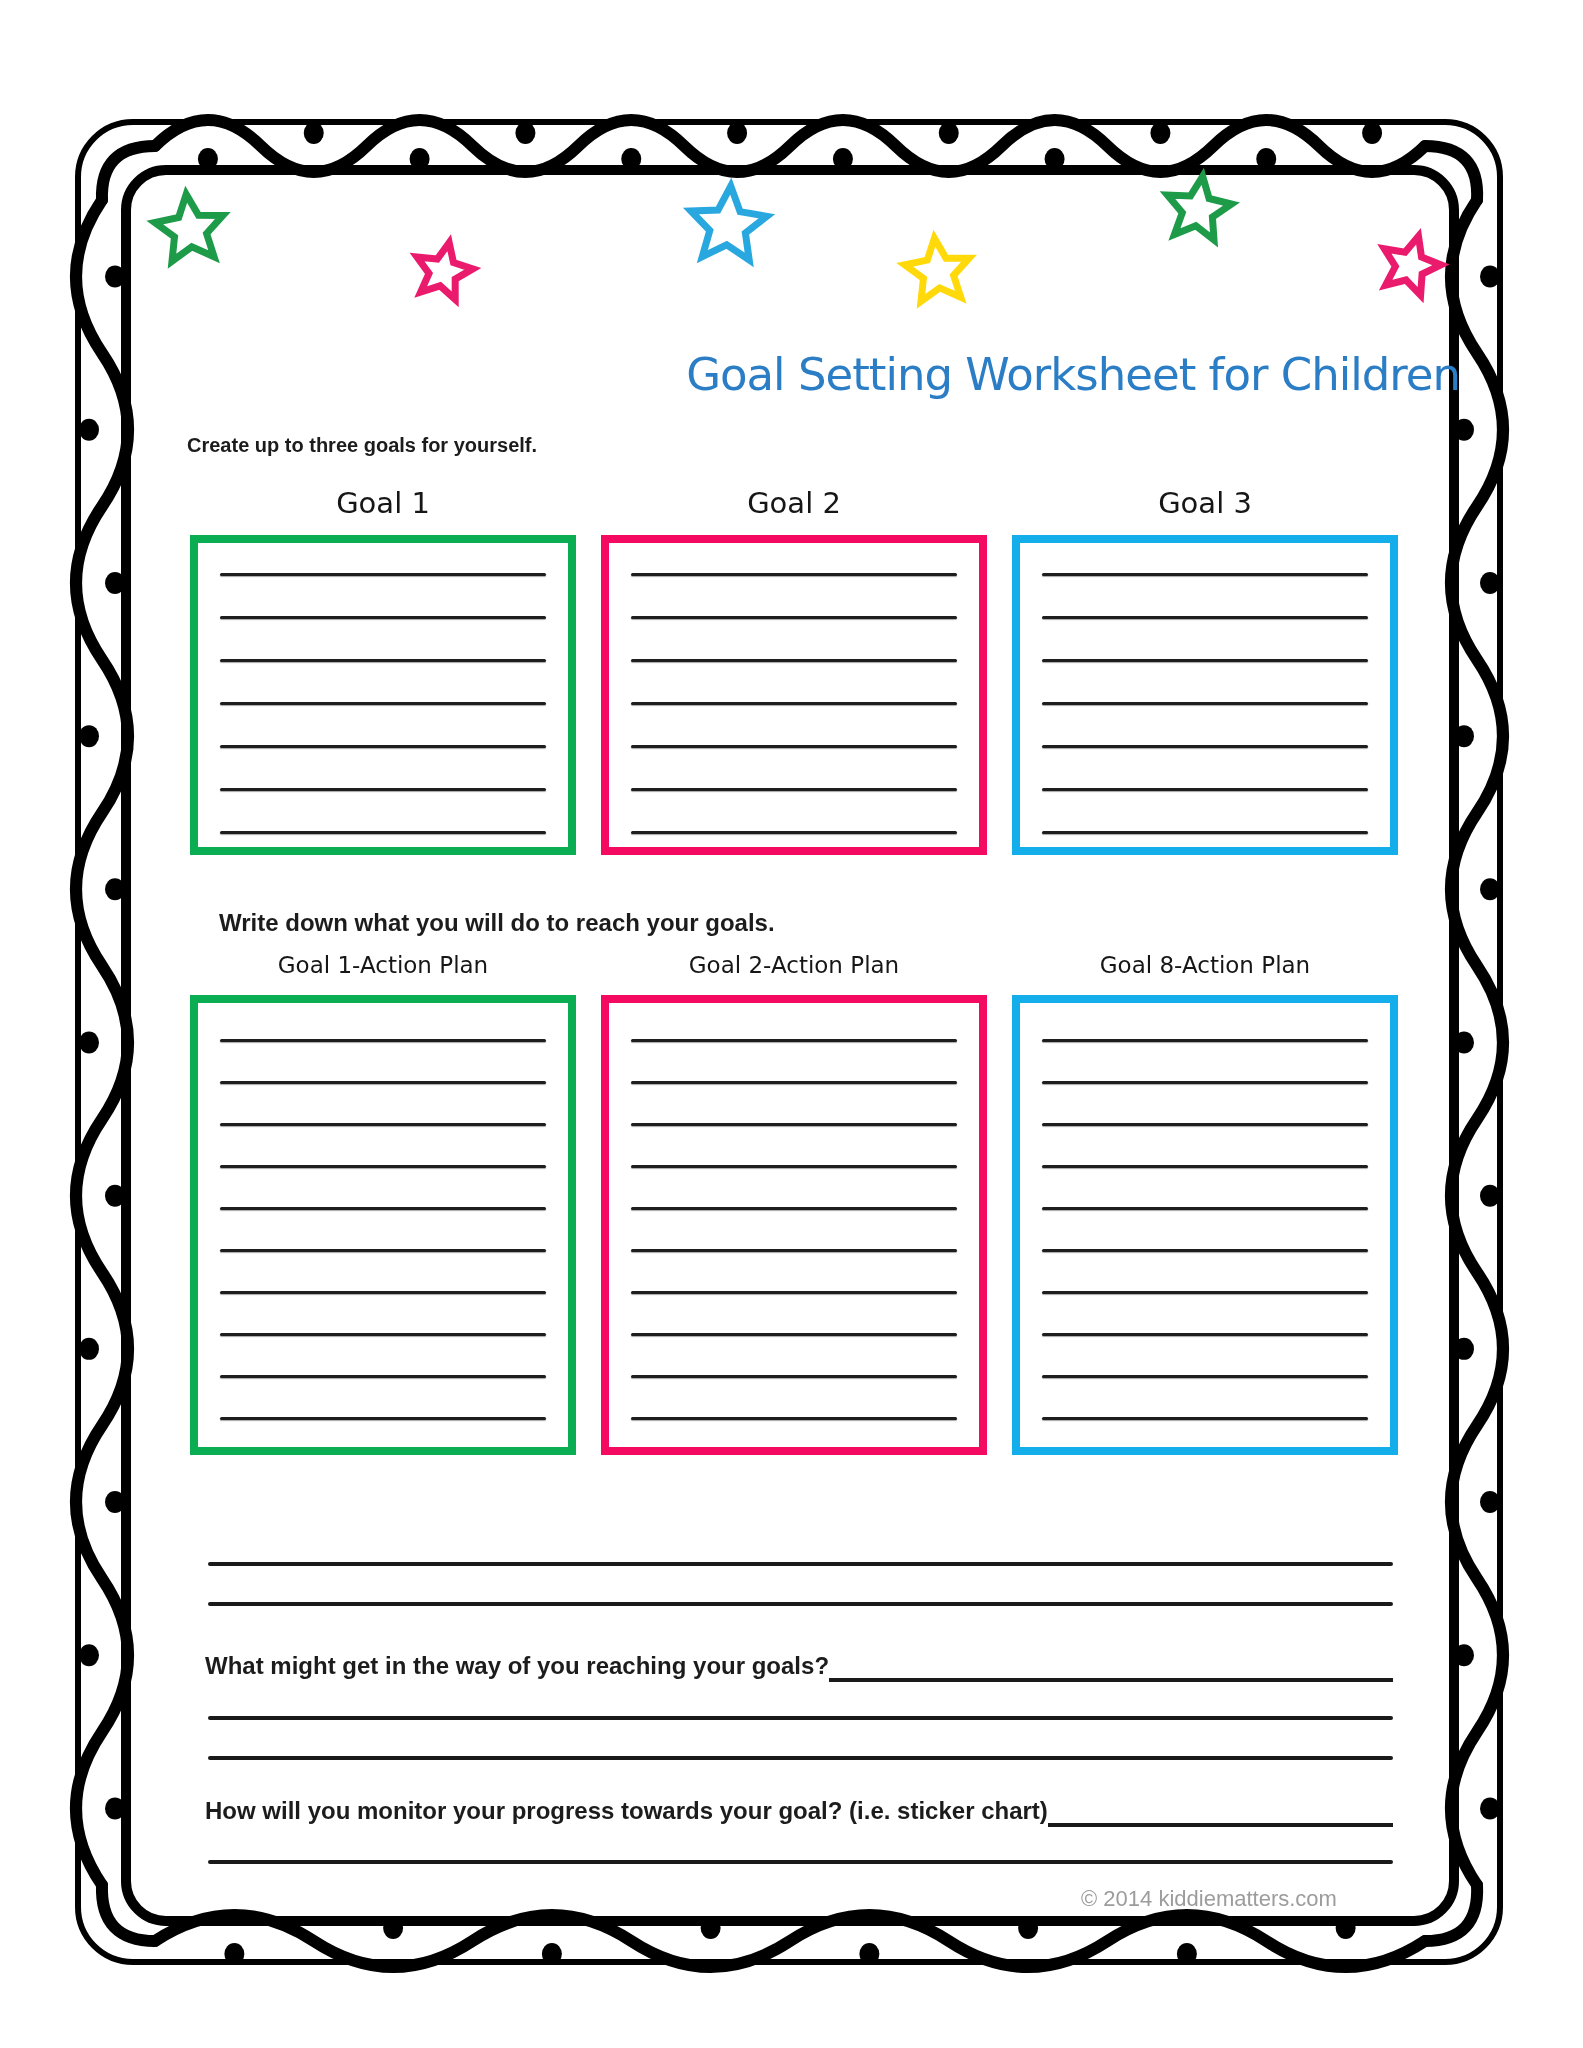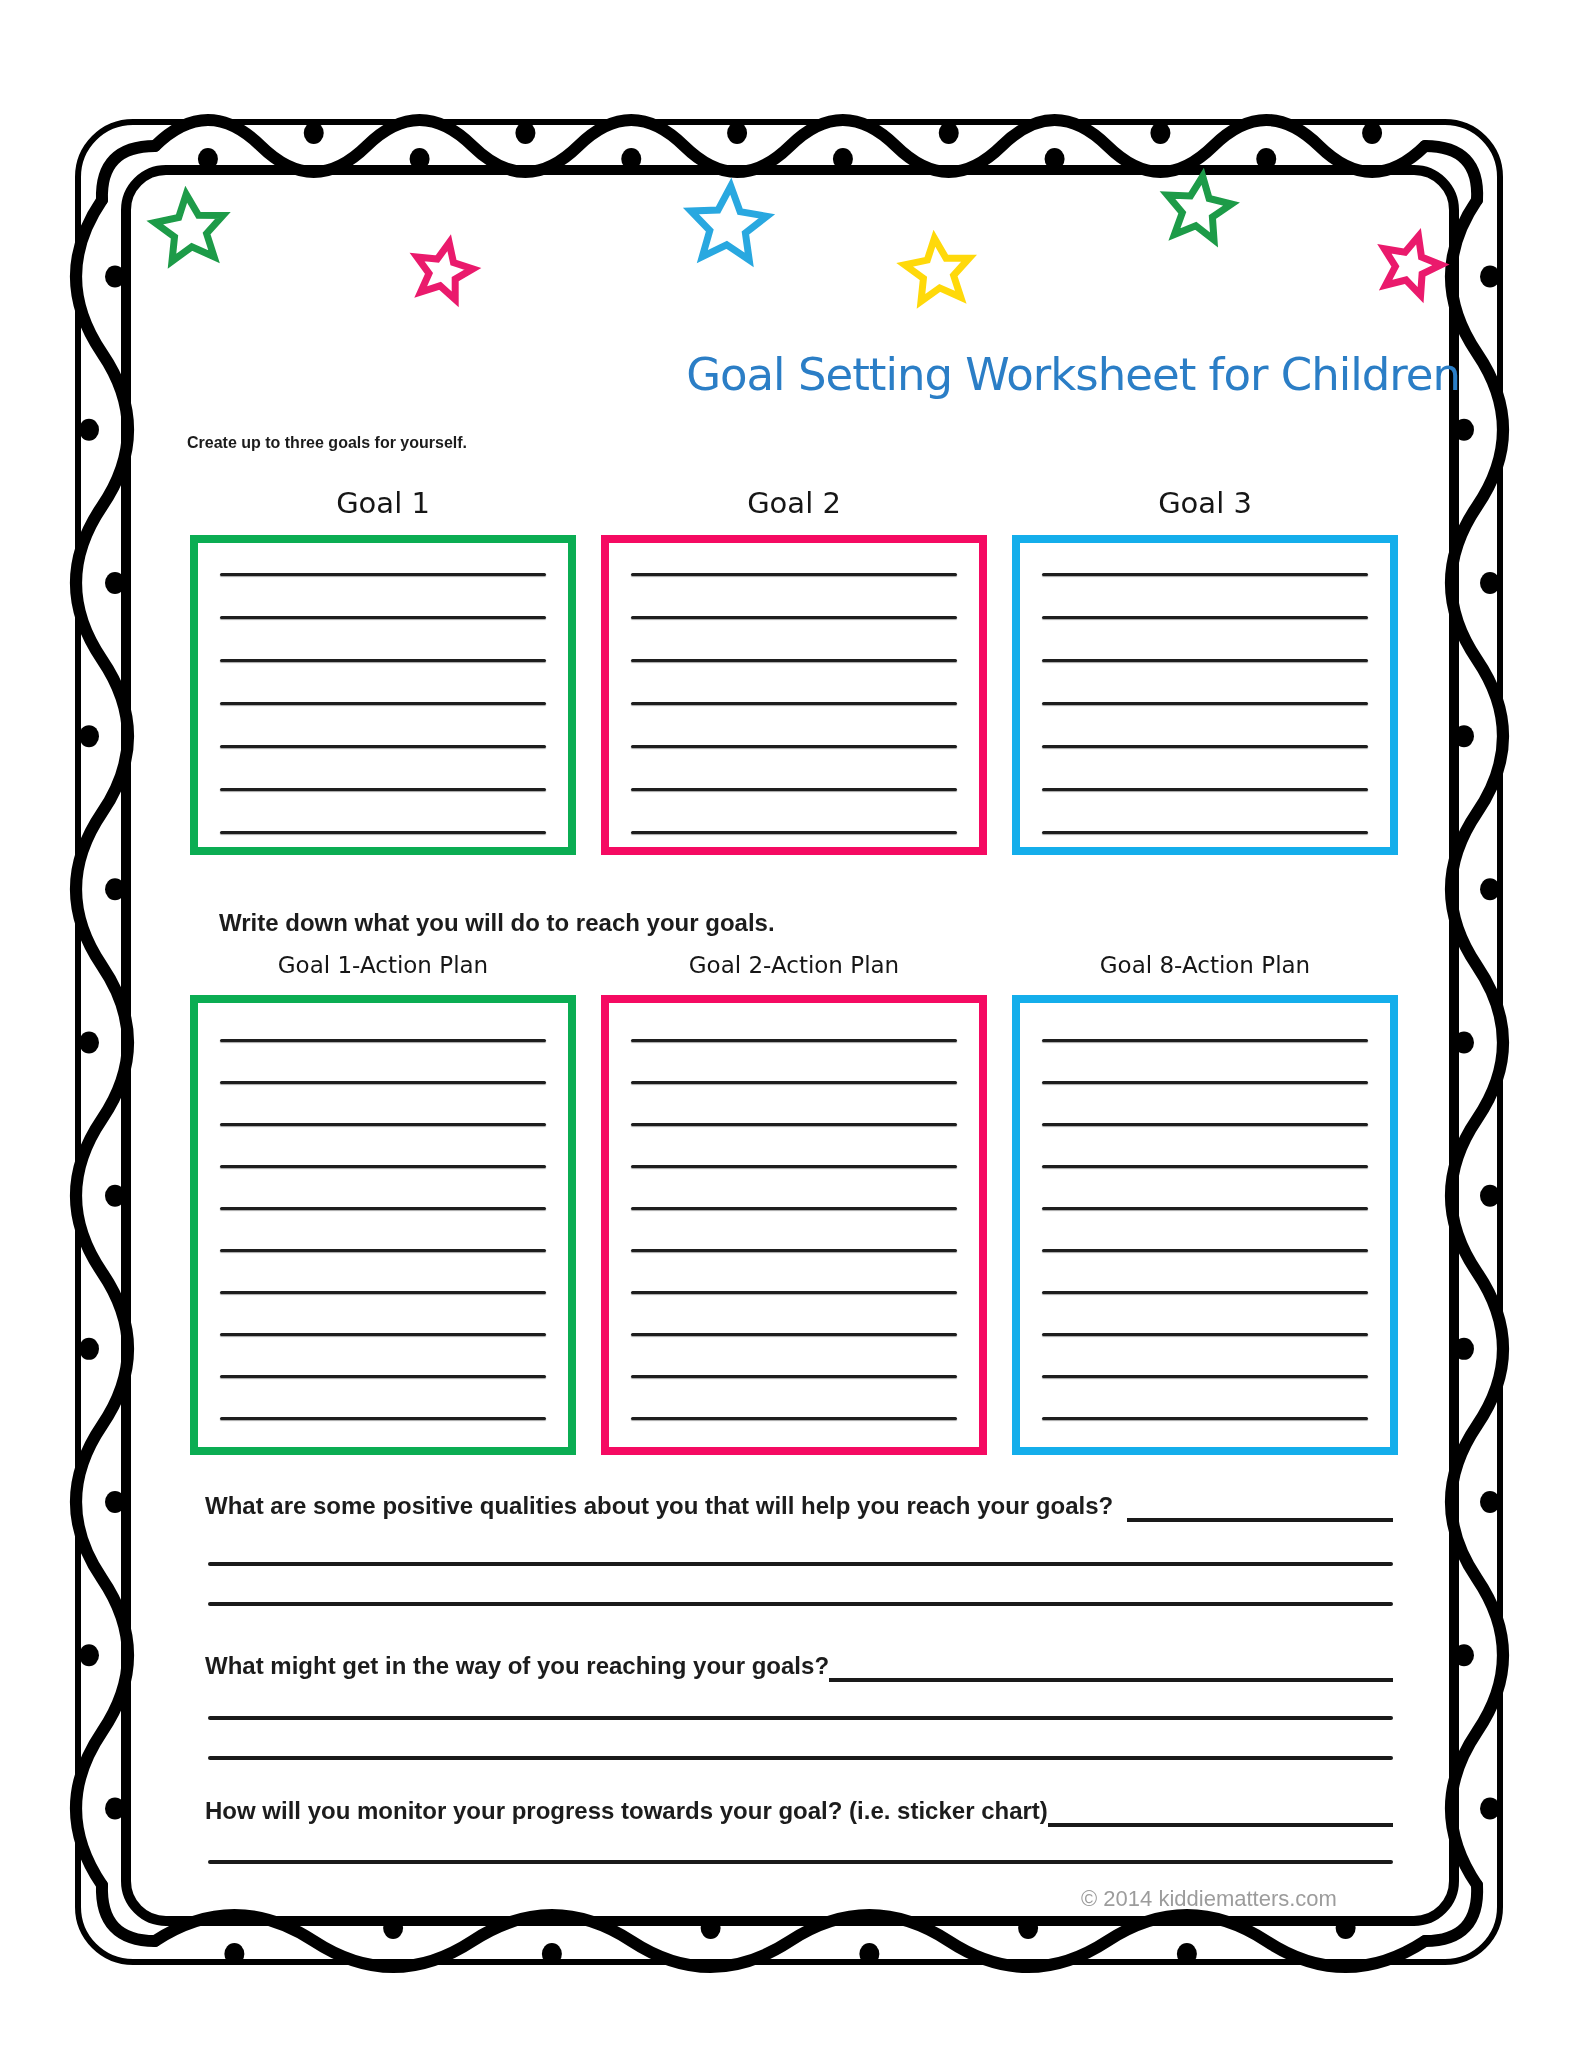--- a/index.html
+++ b/index.html
@@ -7,21 +7,21 @@
     position:relative;width:1583px;height:2048px;background:#ffffff;
     font-family:"Liberation Sans",sans-serif;color:#1c1c1c;overflow:hidden;
   }
   #frame-svg{position:absolute;left:0;top:0;width:1583px;height:2048px;}
 
   .title{
     position:absolute;top:348px;left:125px;width:1335px;margin:0;
     text-align:right;font-family:"DejaVu Sans",sans-serif;
     font-size:45px;font-weight:normal;letter-spacing:-1px;
   }
-  .intro{position:absolute;top:434px;left:187px;margin:0;font-size:16px;font-weight:bold;}
+  .intro{position:absolute;top:434px;left:187px;margin:0;font-size:20px;font-weight:bold;}
   .action-intro{position:absolute;top:897px;left:207px;margin:12px;font-size:24px;font-weight:bold;}
 
   .col{position:absolute;width:386px;box-sizing:border-box;}
   .c0{left:190px;} .c1{left:601px;} .c2{left:1012px;}
 
   .goal-header{top:486px;text-align:center;font-family:"DejaVu Sans",sans-serif;font-size:29px;color:#161616;}
   .action-header{top:952px;text-align:center;font-family:"DejaVu Sans",sans-serif;font-size:23px;color:#161616;}
 
   .goal-box{top:535px;height:320px;border:8px solid #333;background:#fff;}
   .action-box{top:995px;height:460px;border:8px solid #333;background:#fff;}
@@ -198,24 +198,20 @@
         <div class="rule"></div>
         <div class="rule"></div>
         <div class="rule"></div>
         <div class="rule"></div>
         <div class="rule"></div>
         <div class="rule"></div>
         <div class="rule"></div>
       </div>
   </div>
 
-  <div class="question q0">
-    <span>What are some positive qualities about you that will help you reach your goals?</span>
-    <span class="fill-line"></span>
-  </div>
   <div class="xlines xl0">
       <div class="rule"></div>
       <div class="rule"></div>
     </div>
 
   <div class="question q1">
     <span>What might get in the way of you reaching your goals?</span>
     <span class="fill-line"></span>
   </div>
   <div class="xlines xl1">

